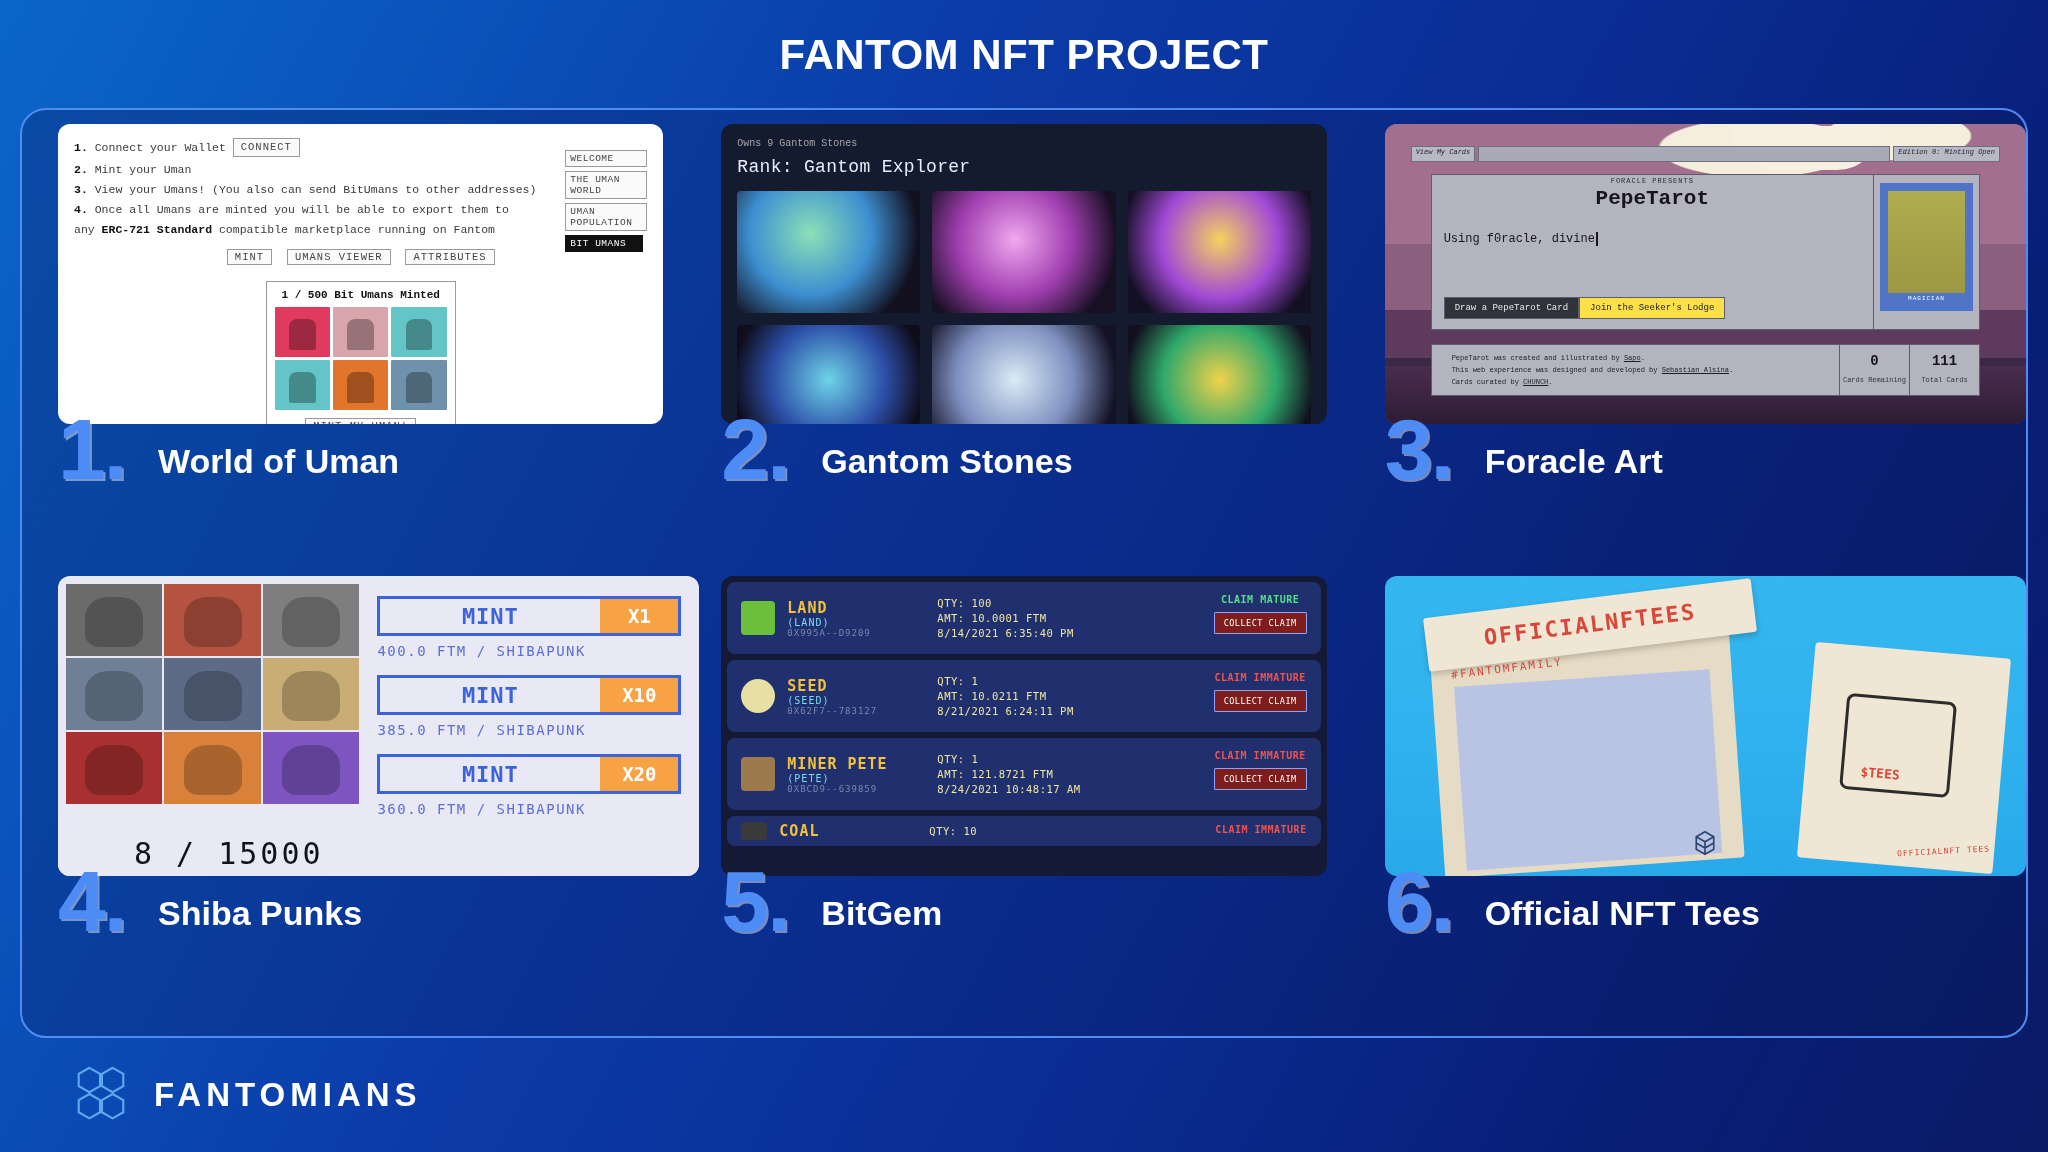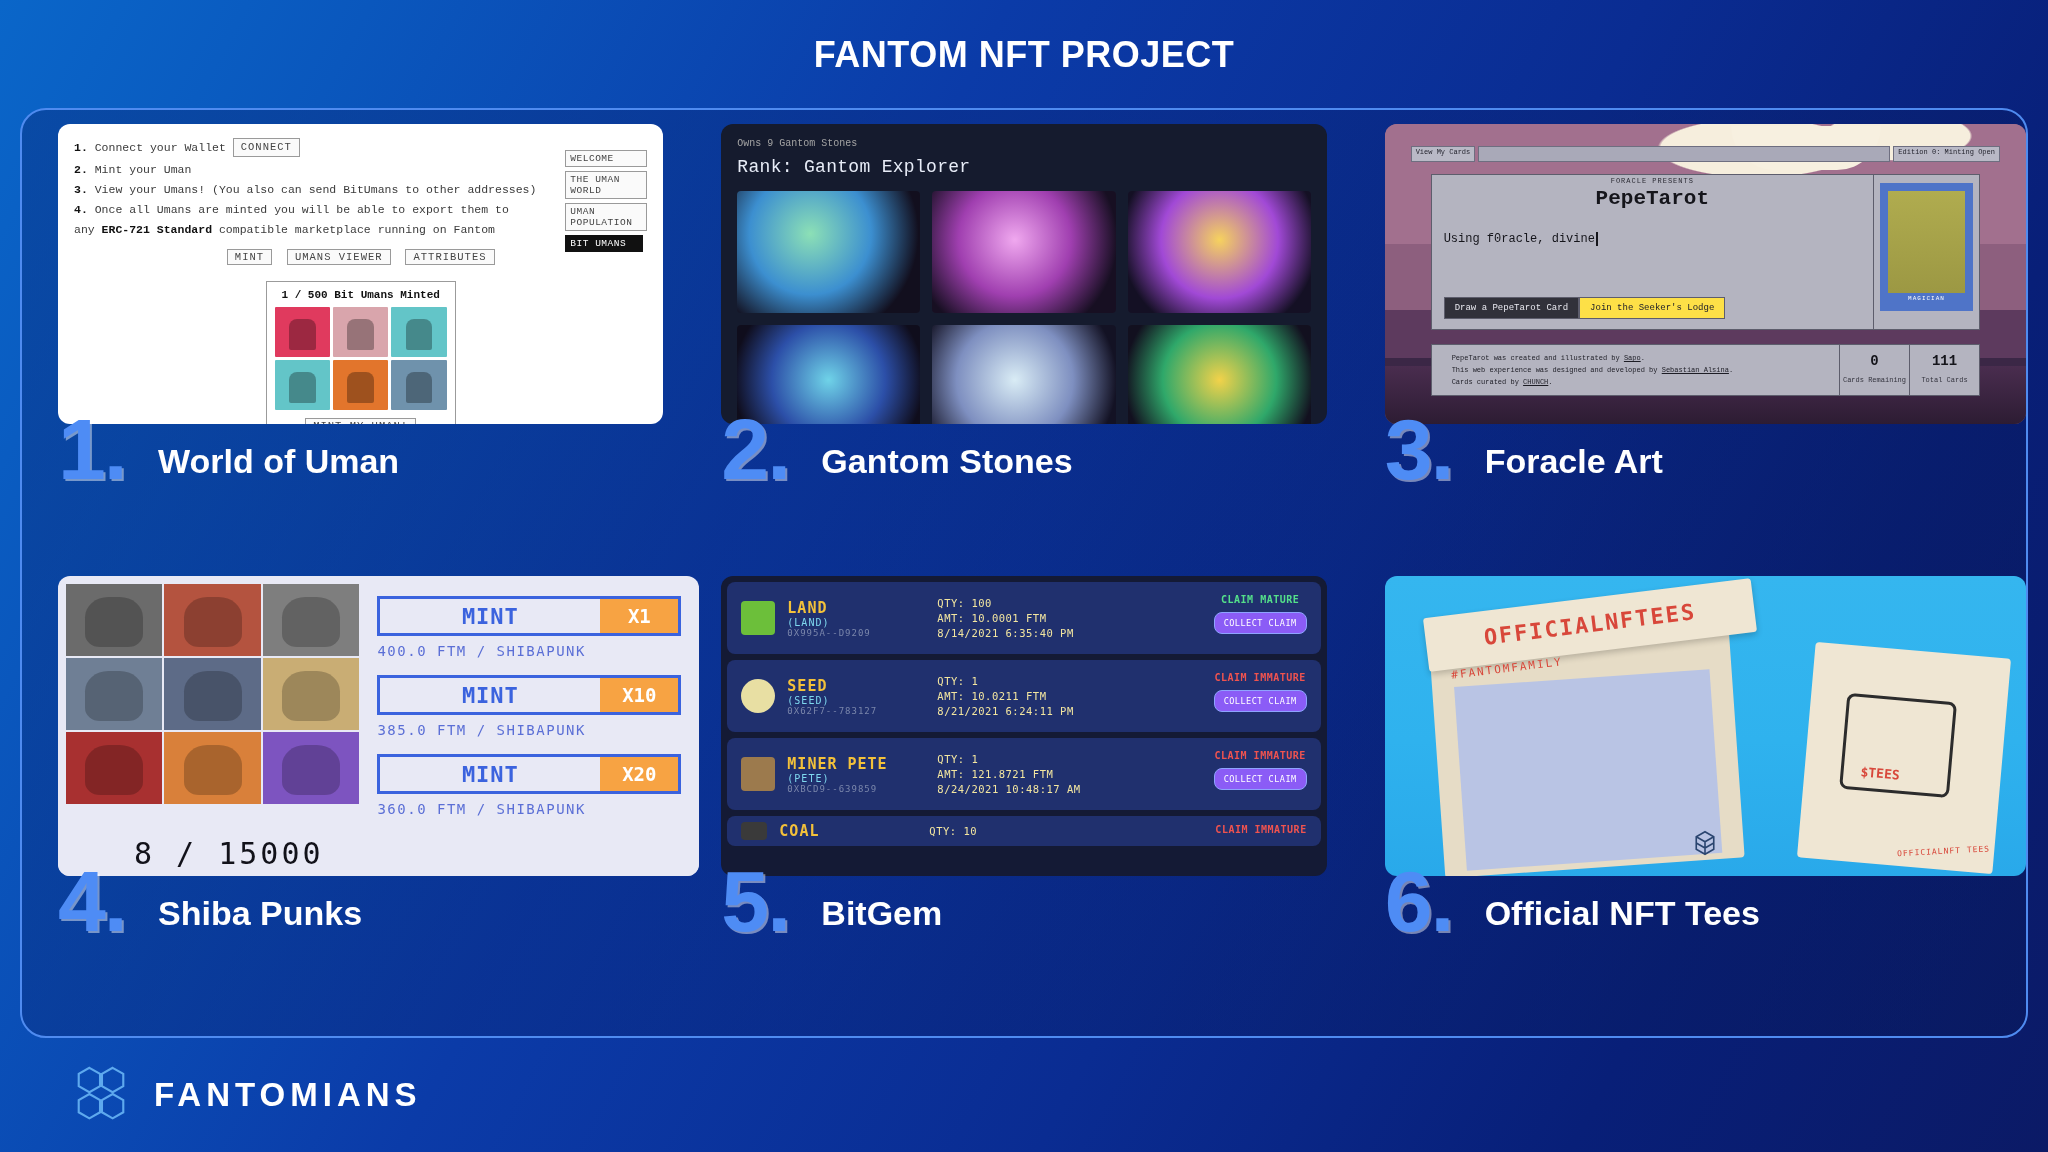--- a/index.html
+++ b/index.html
@@ -6,21 +6,21 @@
   html, body { width: 2048px; height: 1152px; overflow: hidden; }
   body {
     font-family: "Liberation Sans", sans-serif;
     background: linear-gradient(118deg, #0a66c9 0%, #0a57bd 14%, #0b3ba8 38%, #0a2c92 62%, #081f78 82%, #0b1a66 100%);
     position: relative;
   }
   
   .page-title {
     text-align: center;
     color: #ffffff;
-    font-size: 36px;
+    font-size: 42px;
     font-weight: bold;
     letter-spacing: 0.5px;
     padding-top: 24px;
     height: 108px;
     line-height: 62px;
   }
   
   .board {
     position: absolute;
     left: 20px; top: 108px;
@@ -98,21 +98,21 @@
   
   .foracle { background:#8e6482; position:relative; font-family:"Liberation Mono", monospace; }
   .fsky { position:absolute; inset:0; background:
       radial-gradient(ellipse 160px 48px at 58% 8%, #f6eedd 0 60%, transparent 62%),
       radial-gradient(ellipse 120px 40px at 80% 4%, #f6eedd 0 60%, transparent 62%),
       linear-gradient(#a2708e 0 40%, #8d5f7e 40% 62%, #5d3a5e 62% 78%, #3b2746 78% 100%); }
   .fhills { position:absolute; left:0; right:0; bottom:0; height:58px;
       background: linear-gradient(#4a2d4f, #2d1c33); }
   .fsun { position:absolute; left:54%; top:2px; width:150px; height:44px; background:#f7f0e0; border-radius:0 0 70px 70px; }
   .ftop { position:absolute; left:26px; right:26px; top:22px; height:16px; display:flex; gap:3px; }
-  .ftop .tl { background:#b9b9c6; border:1px solid #6e6e80; font-size:7px; color:#24242e; padding:1px 4px; }
+  .ftop .tl { background:#b9b9c6; border:1px solid #6e6e80; font-size:7px; color:#24242e; padding:1px 4px;font-style:italic; }
   .ftop .tbar { flex:1; background:#a9a9b8; border:1px solid #6e6e80; }
   .fwin { position:absolute; left:46px; right:46px; top:50px; height:156px; background:#b4b4c0; border:1px solid #5d5d6c; display:flex; }
   .fmain { flex:1; padding:2px 12px; position:relative; }
   .fpresents { text-align:center; font-size:7px; letter-spacing:1px; color:#2a2a33; }
   .ftitle { text-align:center; font-size:21px; font-weight:bold; color:#15151b; margin-top:2px; }
   .fprompt { font-size:12px; color:#15151b; margin-top:22px; }
   .fprompt .cursor { border-left:2px solid #15151b; margin-left:1px; }
   .fbtns { position:absolute; left:12px; right:12px; bottom:10px; display:flex; }
   .fbtn { font-size:9px; padding:5px 10px; border:1px solid #5d5d6c; }
   .fbtn.dark { background:#31313a; color:#e8e8ef; }
@@ -150,22 +150,22 @@
   .bgicon { width:34px; height:34px; border-radius:4px; margin-right:12px; flex:none; }
   .bgname { width:150px; }
   .bgname .t { color:#f3c13a; font-size:15px; font-weight:bold; letter-spacing:1px; }
   .bgname .s { color:#7fd9ef; font-size:10px; letter-spacing:1px; }
   .bgname .a { color:#7a86ab; font-size:9px; letter-spacing:1px; }
   .bgmeta { color:#f3e6a0; font-size:10.5px; line-height:15px; letter-spacing:0.5px; }
   .bgright { position:absolute; right:14px; top:12px; text-align:center; }
   .bgstat { font-size:10px; letter-spacing:0.5px; font-weight:bold; }
   .bgstat.mature { color:#54e08a; }
   .bgstat.immature { color:#f0534f; }
-  .bgbtn { margin-top:7px; background:#8b5cf6; color:#ffffff; border:1px solid #8ea3ff;
-      font-size:8.5px; padding:5px 9px; border-radius:8px; letter-spacing:0.5px; }
+  .bgbtn { margin-top:7px; background:#7f1d1d; color:#ffffff; border:1px solid #8ea3ff;
+      font-size:8.5px; padding:5px 9px; border-radius:1px; letter-spacing:0.5px; }
   
   .tees { background:linear-gradient(#35b6ef 0%, #2fb2ee 55%, #29a9ea 100%); position:relative; overflow:hidden; }
   .box-lid { position:absolute; left:40px; top:22px; width:330px; height:54px; background:#efe6d3;
       transform: rotate(-7deg); border-radius:3px; box-shadow:0 3px 6px rgba(0,0,0,.2); }
   .box-lid span { display:block; text-align:center; color:#d8473a; font-size:22px; font-weight:bold;
       letter-spacing:2px; line-height:54px; font-family:"DejaVu Sans Mono", monospace; }
   .box-main { position:absolute; left:52px; top:62px; width:300px; height:230px; background:#e6dcc6;
       transform: rotate(-4deg); border-radius:4px; }
   .box-inner { position:absolute; left:22px; top:40px; right:22px; bottom:6px; background:#b9c4e4; }
   .tee-hash { position:absolute; left:66px; top:86px; color:#d8473a; font-size:11px; letter-spacing:2px;

